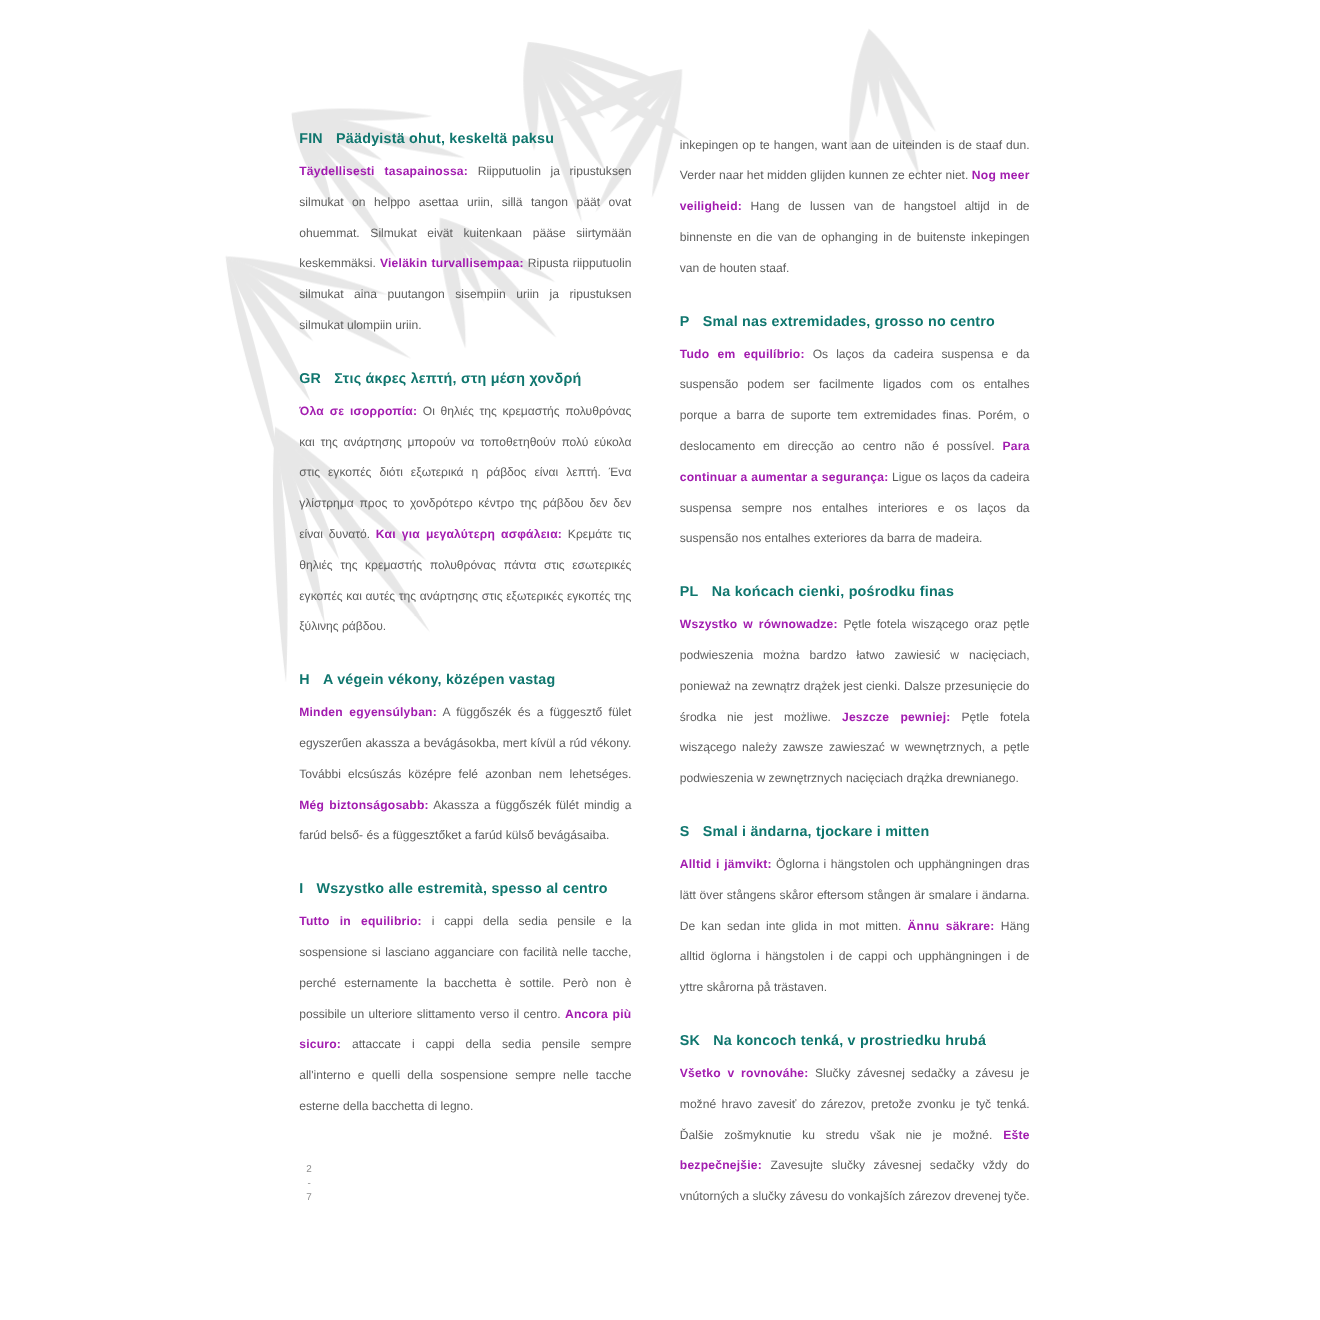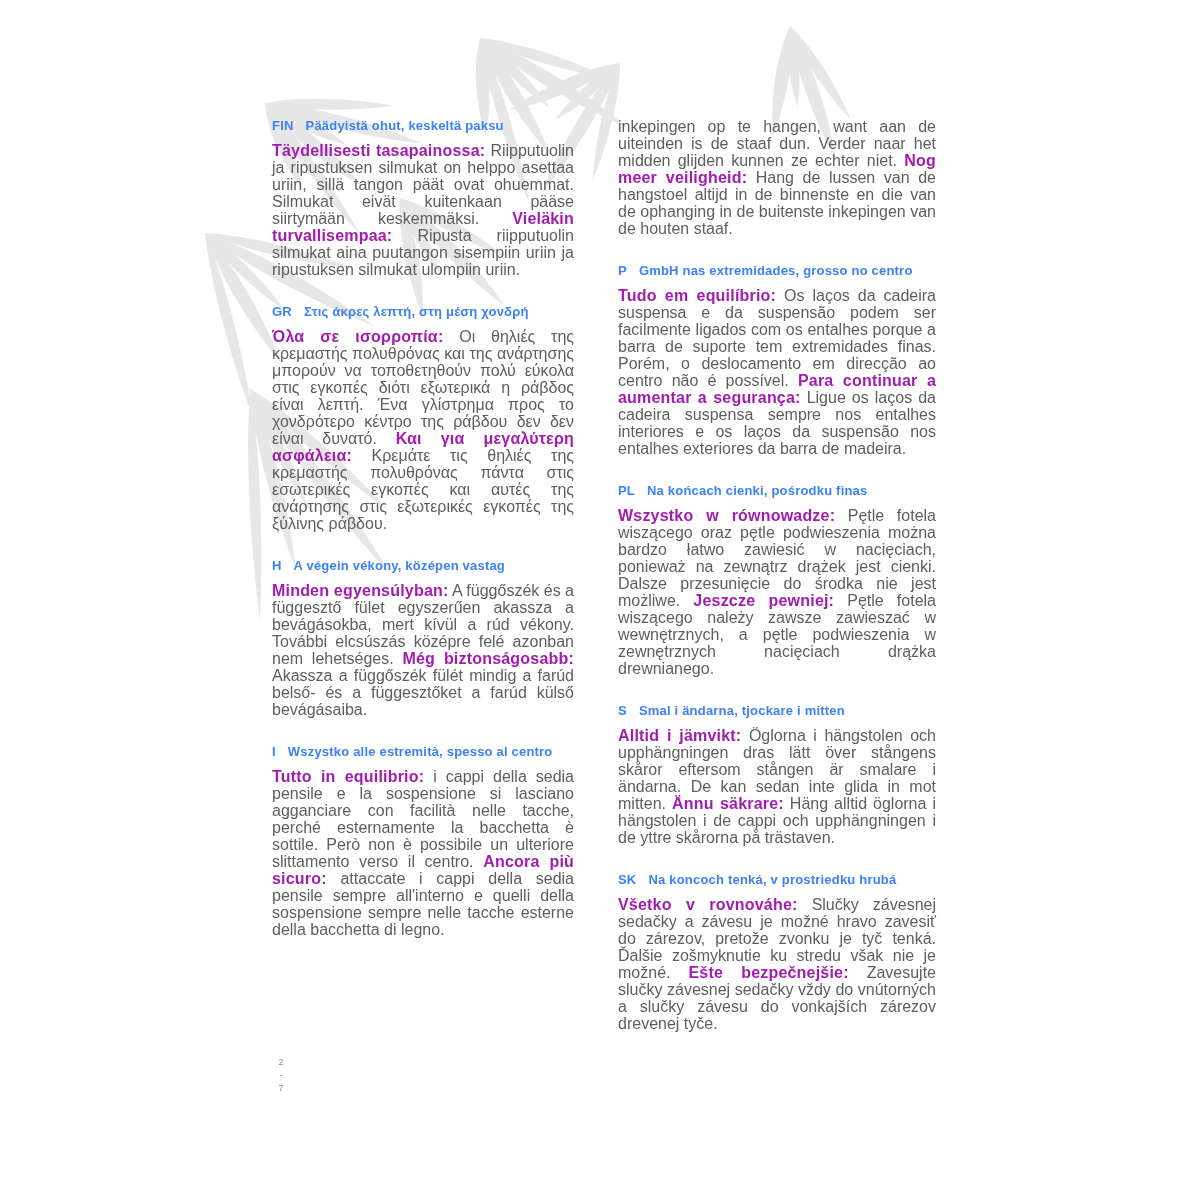--- a/index.html
+++ b/index.html
@@ -18,27 +18,27 @@
   }
   .columns{
     position:absolute;left:272px;top:118px;width:664px;
     display:flex;gap:44px;
   }
   .col{display:block;}
   .col-left{width:302px;}
   .col-right{width:318px;}
   .sec-head{
     margin:0 0 9px 0;
-    font-size:13px;font-weight:bold;color:#3b82f6;
+    font-size:13px;font-weight:bold;color:#0f766e;
     letter-spacing:0.2px;
   }
   .lang-code{display:inline-block;margin-right:12px;}
   .sec-body{
     margin:0 0 26px 0;
-    font-size:16px;line-height:17px;
+    font-size:11px;line-height:28px;
     color:#5e5e5e;text-align:justify;
   }
   .run-bold{font-weight:bold;color:#a21caf;letter-spacing:0.2px;}
   .footer{
     position:absolute;left:272px;top:1040px;width:664px;
     text-align:center;color:#3a3a3a;
   }
   .footer-company{font-size:14px;letter-spacing:0.6px;margin:0 0 5px 0;}
   .footer-address{font-size:14px;letter-spacing:0.3px;margin:0 0 8px 0;}
   .footer-website{
@@ -115,21 +115,21 @@
         <section>
           <h3 class="sec-head"><span class="lang-code">I</span><span>Wszystko alle estremità, spesso al centro</span></h3>
           <p class="sec-body"><span class="run-bold">Tutto in equilibrio:</span><span> i cappi della sedia pensile e la sospensione si lasciano agganciare con facilità nelle tacche, perché esternamente la bacchetta è sottile. Però non è possibile un ulteriore slittamento verso il centro. </span><span class="run-bold">Ancora più sicuro:</span><span> attaccate i cappi della sedia pensile sempre all'interno e quelli della sospensione sempre nelle tacche esterne della bacchetta di legno.</span></p>
         </section>
       </div>
     <div class="col col-right" id="col-right">
         <section>
           <p class="sec-body"><span>inkepingen op te hangen, want aan de uiteinden is de staaf dun. Verder naar het midden glijden kunnen ze echter niet. </span><span class="run-bold">Nog meer veiligheid:</span><span> Hang de lussen van de hangstoel altijd in de binnenste en die van de ophanging in de buitenste inkepingen van de houten staaf.</span></p>
         </section>
         <section>
-          <h3 class="sec-head"><span class="lang-code">P</span><span>GmbH nas extremidades, grosso no centro</span></h3>
+          <h3 class="sec-head"><span class="lang-code">P</span><span>Smal nas extremidades, grosso no centro</span></h3>
           <p class="sec-body"><span class="run-bold">Tudo em equilíbrio:</span><span> Os laços da cadeira suspensa e da suspensão podem ser facilmente ligados com os entalhes porque a barra de suporte tem extremidades finas. Porém, o deslocamento em direcção ao centro não é possível. </span><span class="run-bold">Para continuar a aumentar a segurança:</span><span> Ligue os laços da cadeira suspensa sempre nos entalhes interiores e os laços da suspensão nos entalhes exteriores da barra de madeira.</span></p>
         </section>
         <section>
           <h3 class="sec-head"><span class="lang-code">PL</span><span>Na końcach cienki, pośrodku finas</span></h3>
           <p class="sec-body"><span class="run-bold">Wszystko w równowadze:</span><span> Pętle fotela wiszącego oraz pętle podwieszenia można bardzo łatwo zawiesić w nacięciach, ponieważ na zewnątrz drążek jest cienki. Dalsze przesunięcie do środka nie jest możliwe. </span><span class="run-bold">Jeszcze pewniej:</span><span> Pętle fotela wiszącego należy zawsze zawieszać w wewnętrznych, a pętle podwieszenia w zewnętrznych nacięciach drążka drewnianego.</span></p>
         </section>
         <section>
           <h3 class="sec-head"><span class="lang-code">S</span><span>Smal i ändarna, tjockare i mitten</span></h3>
           <p class="sec-body"><span class="run-bold">Alltid i jämvikt:</span><span> Öglorna i hängstolen och upphängningen dras lätt över stångens skåror eftersom stången är smalare i ändarna. De kan sedan inte glida in mot mitten. </span><span class="run-bold">Ännu säkrare:</span><span> Häng alltid öglorna i hängstolen i de cappi och upphängningen i de yttre skårorna på trästaven.</span></p>
         </section>

